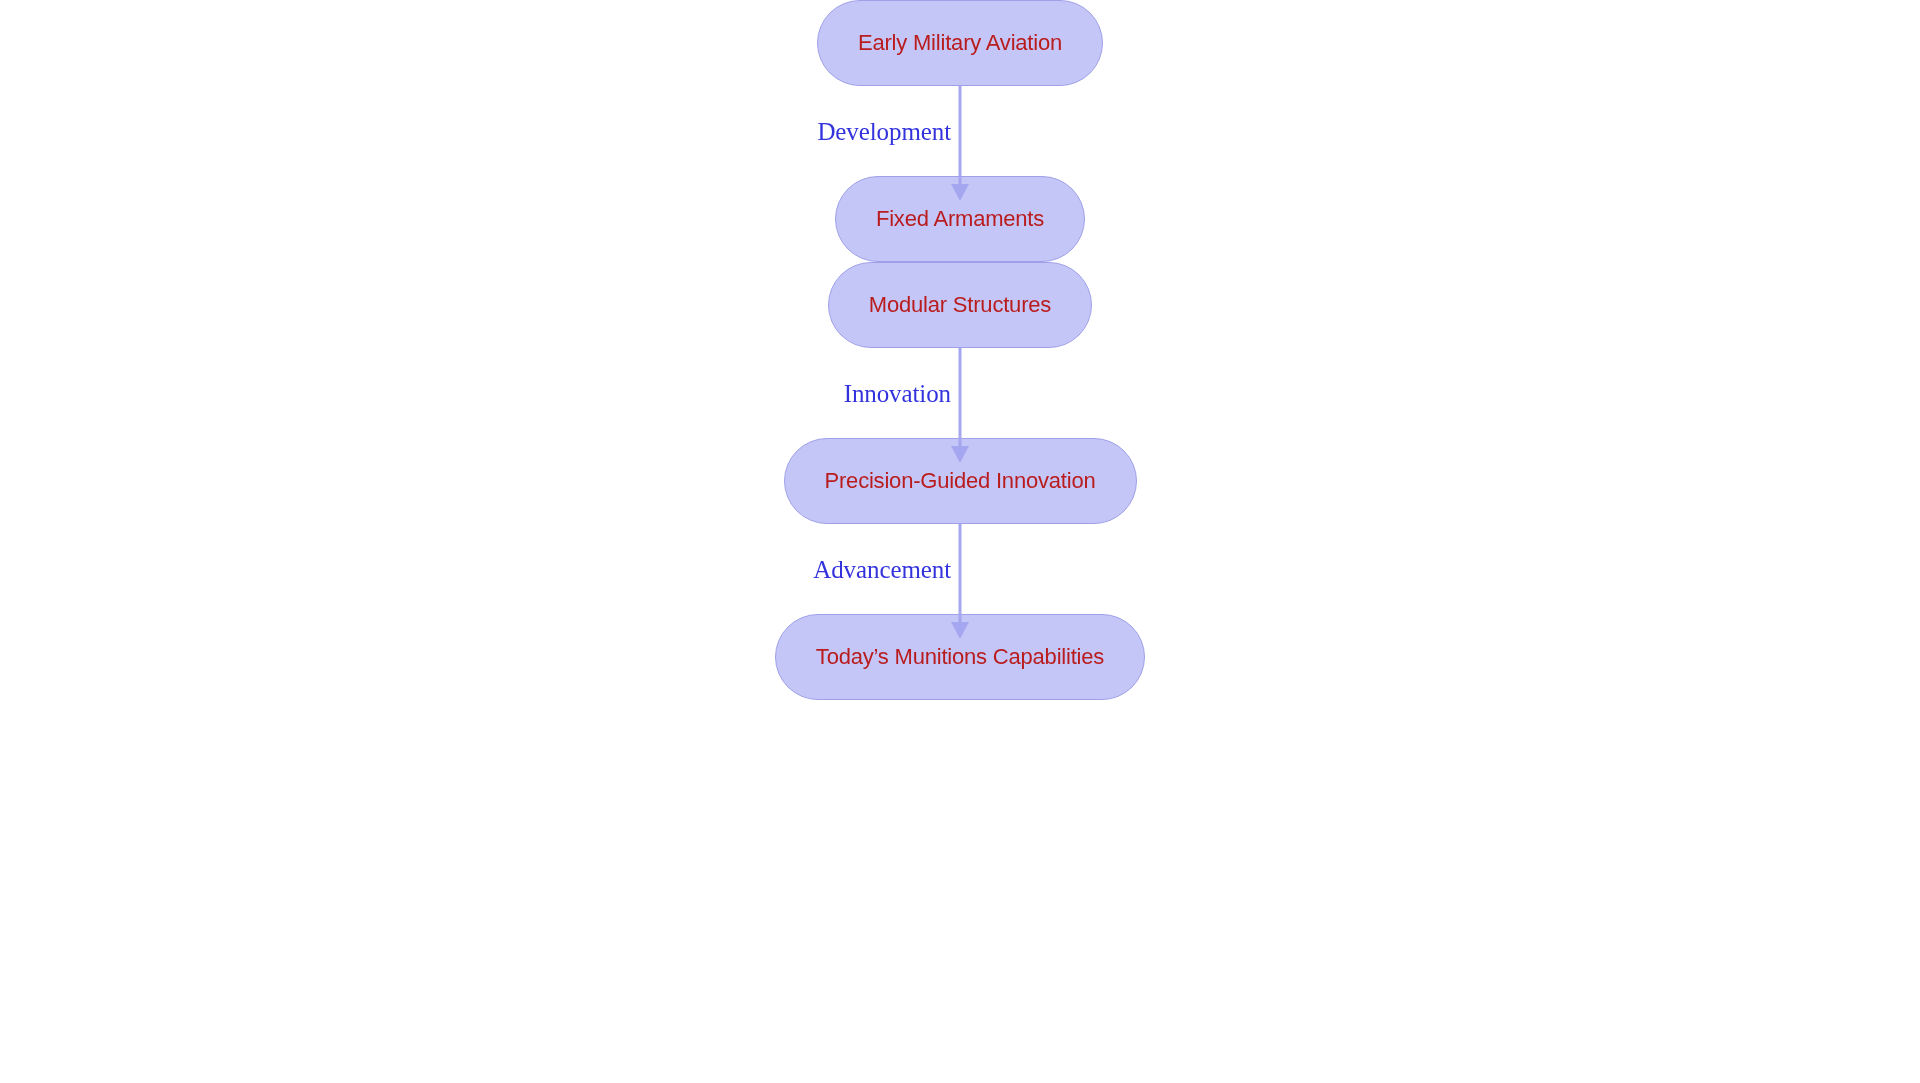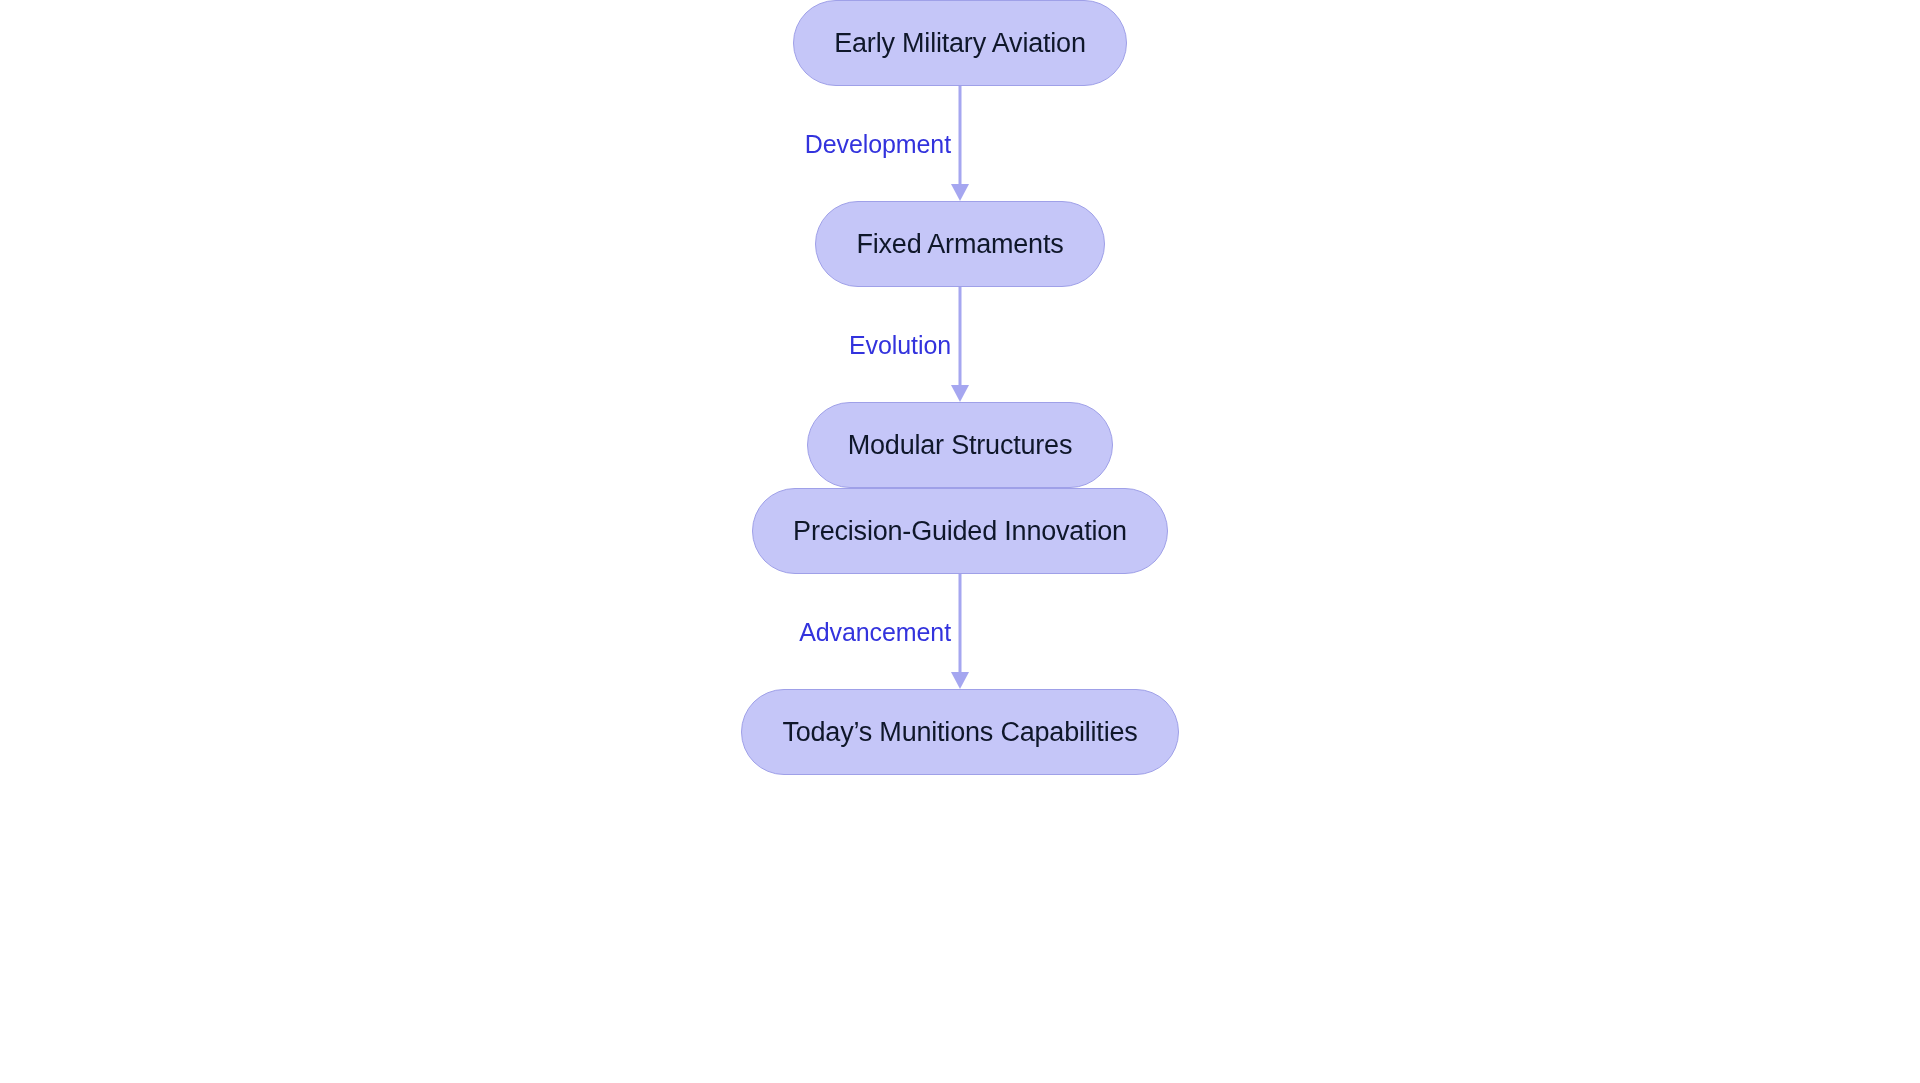--- a/index.html
+++ b/index.html
@@ -39,34 +39,35 @@
     border: 1.6px solid #9fa0e8;
     border-radius: 999px;
     display: flex;
     align-items: center;
     justify-content: center;
     height: 86px;
     padding: 0 40px;
     flex: 0 0 auto;
   }
   .node-label {
-    color: #0f172a;
-    font-size: 27px;
+    color: #b91c1c;
+    font-size: 22px;
     font-weight: 400;
     letter-spacing: -0.2px;
     white-space: nowrap;
     line-height: 1;
   }
 
   
   .connector {
     position: relative;
     width: 320px;
-    height: 115px;
+    height: 90px;
     flex: 0 0 auto;
+    font-family: Liberation Serif, serif;
   }
   .connector-line {
     position: absolute;
     left: 50%;
     top: 0;
     transform: translateX(-50%);
     width: 3px;
     height: 100px;
     background: #a5a6f0;
   }
@@ -109,30 +110,30 @@
     <div class="connector">
       <div class="connector-line"></div>
       <div class="connector-arrowhead"></div>
       <span class="connector-label">Development</span>
     </div>
 
     <div class="node">
       <span class="node-label">Fixed Armaments</span>
     </div>
 
-    <div class="connector">
-      <div class="connector-line"></div>
-      <div class="connector-arrowhead"></div>
-      <span class="connector-label">Evolution</span>
-    </div>
 
     <div class="node">
       <span class="node-label">Modular Structures</span>
     </div>
 
+    <div class="connector">
+      <div class="connector-line"></div>
+      <div class="connector-arrowhead"></div>
+      <span class="connector-label">Innovation</span>
+    </div>
 
     <div class="node">
       <span class="node-label">Precision-Guided Innovation</span>
     </div>
 
     <div class="connector">
       <div class="connector-line"></div>
       <div class="connector-arrowhead"></div>
       <span class="connector-label">Advancement</span>
     </div>

